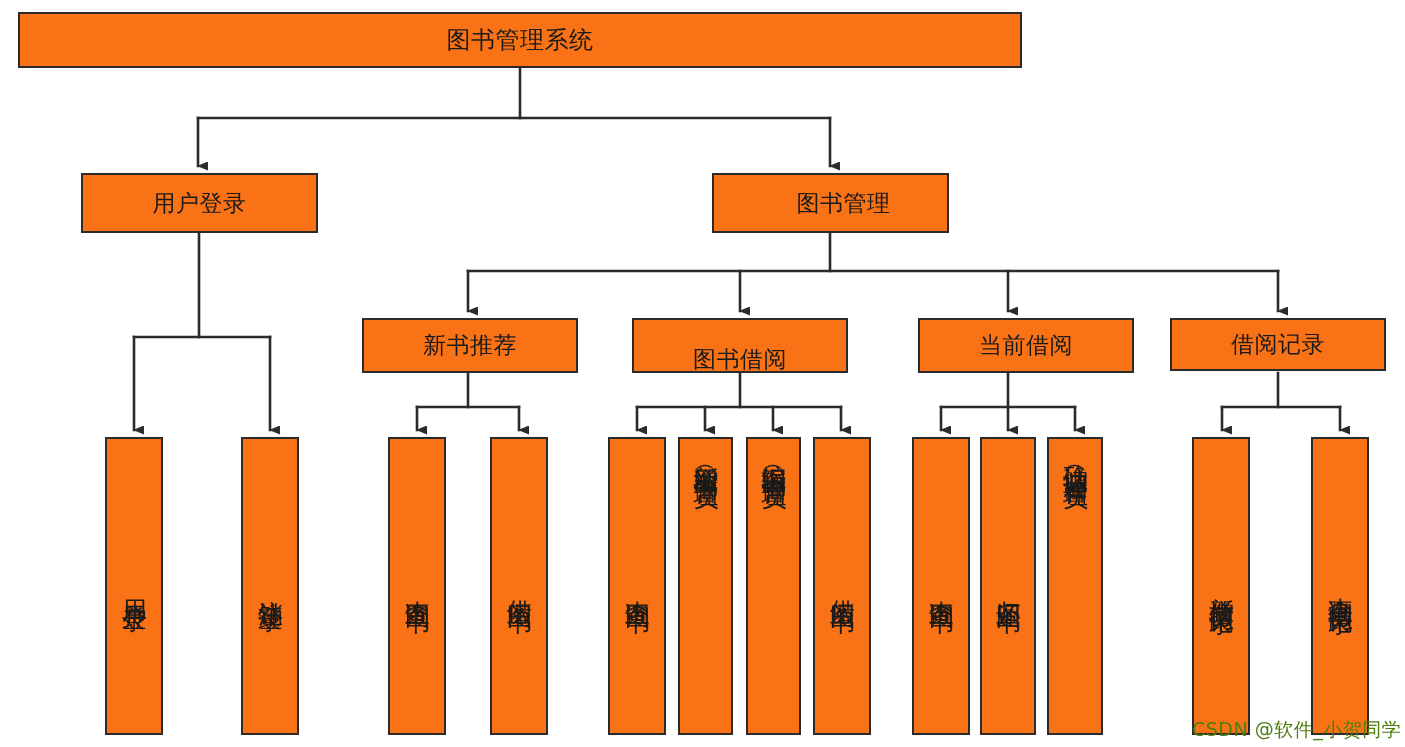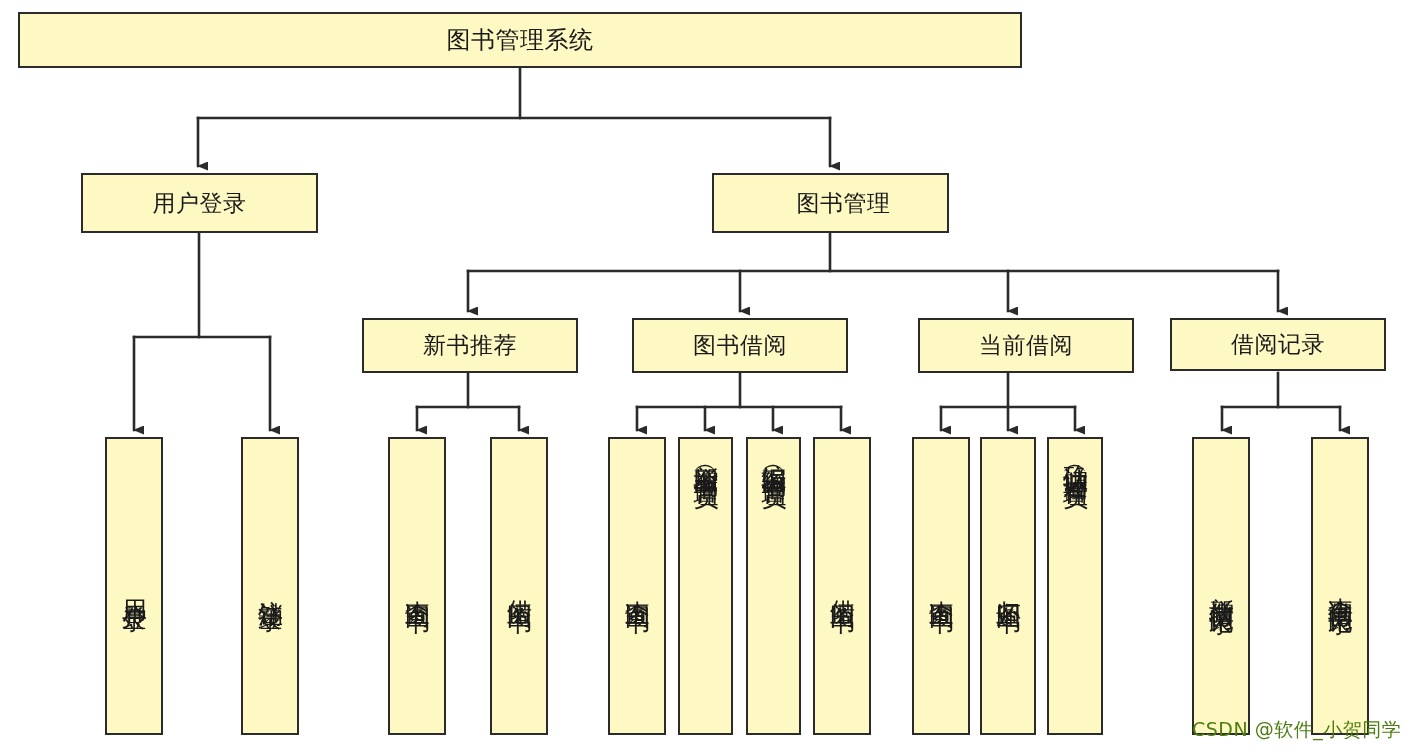--- a/index.html
+++ b/index.html
@@ -22,21 +22,21 @@
     left: 0;
     top: 0;
     width: 1405px;
     height: 747px;
     pointer-events: none;
   }
   .node {
     position: absolute;
     box-sizing: border-box;
     border: 2.5px solid #2b2b2b;
-    background: #fef9c3;
+    background: #f97316;
     display: flex;
     align-items: center;
     justify-content: center;
     color: #1a1a1a;
   }
   .node .label {
     display: block;
     text-align: center;
     letter-spacing: 0.5px;
   }
@@ -140,21 +140,21 @@
   </div>
 
   <div class="node h" style="left:712px; top:173px; width:237px; height:60px;padding-left:26px;">
     <span class="label">图书管理</span>
   </div>
 
   <div class="node h" style="left:362px; top:318px; width:216px; height:55px;">
     <span class="label">新书推荐</span>
   </div>
 
-  <div class="node h" style="left:632px; top:318px; width:216px; height:55px;">
+  <div class="node h" style="left:632px; top:318px; width:216px; height:55px;align-items:flex-end;">
     <span class="label">图书借阅</span>
   </div>
 
   <div class="node h" style="left:918px; top:318px; width:216px; height:55px;">
     <span class="label">当前借阅</span>
   </div>
 
   <div class="node h" style="left:1170px; top:318px; width:216px; height:53px;">
     <span class="label">借阅记录</span>
   </div>

